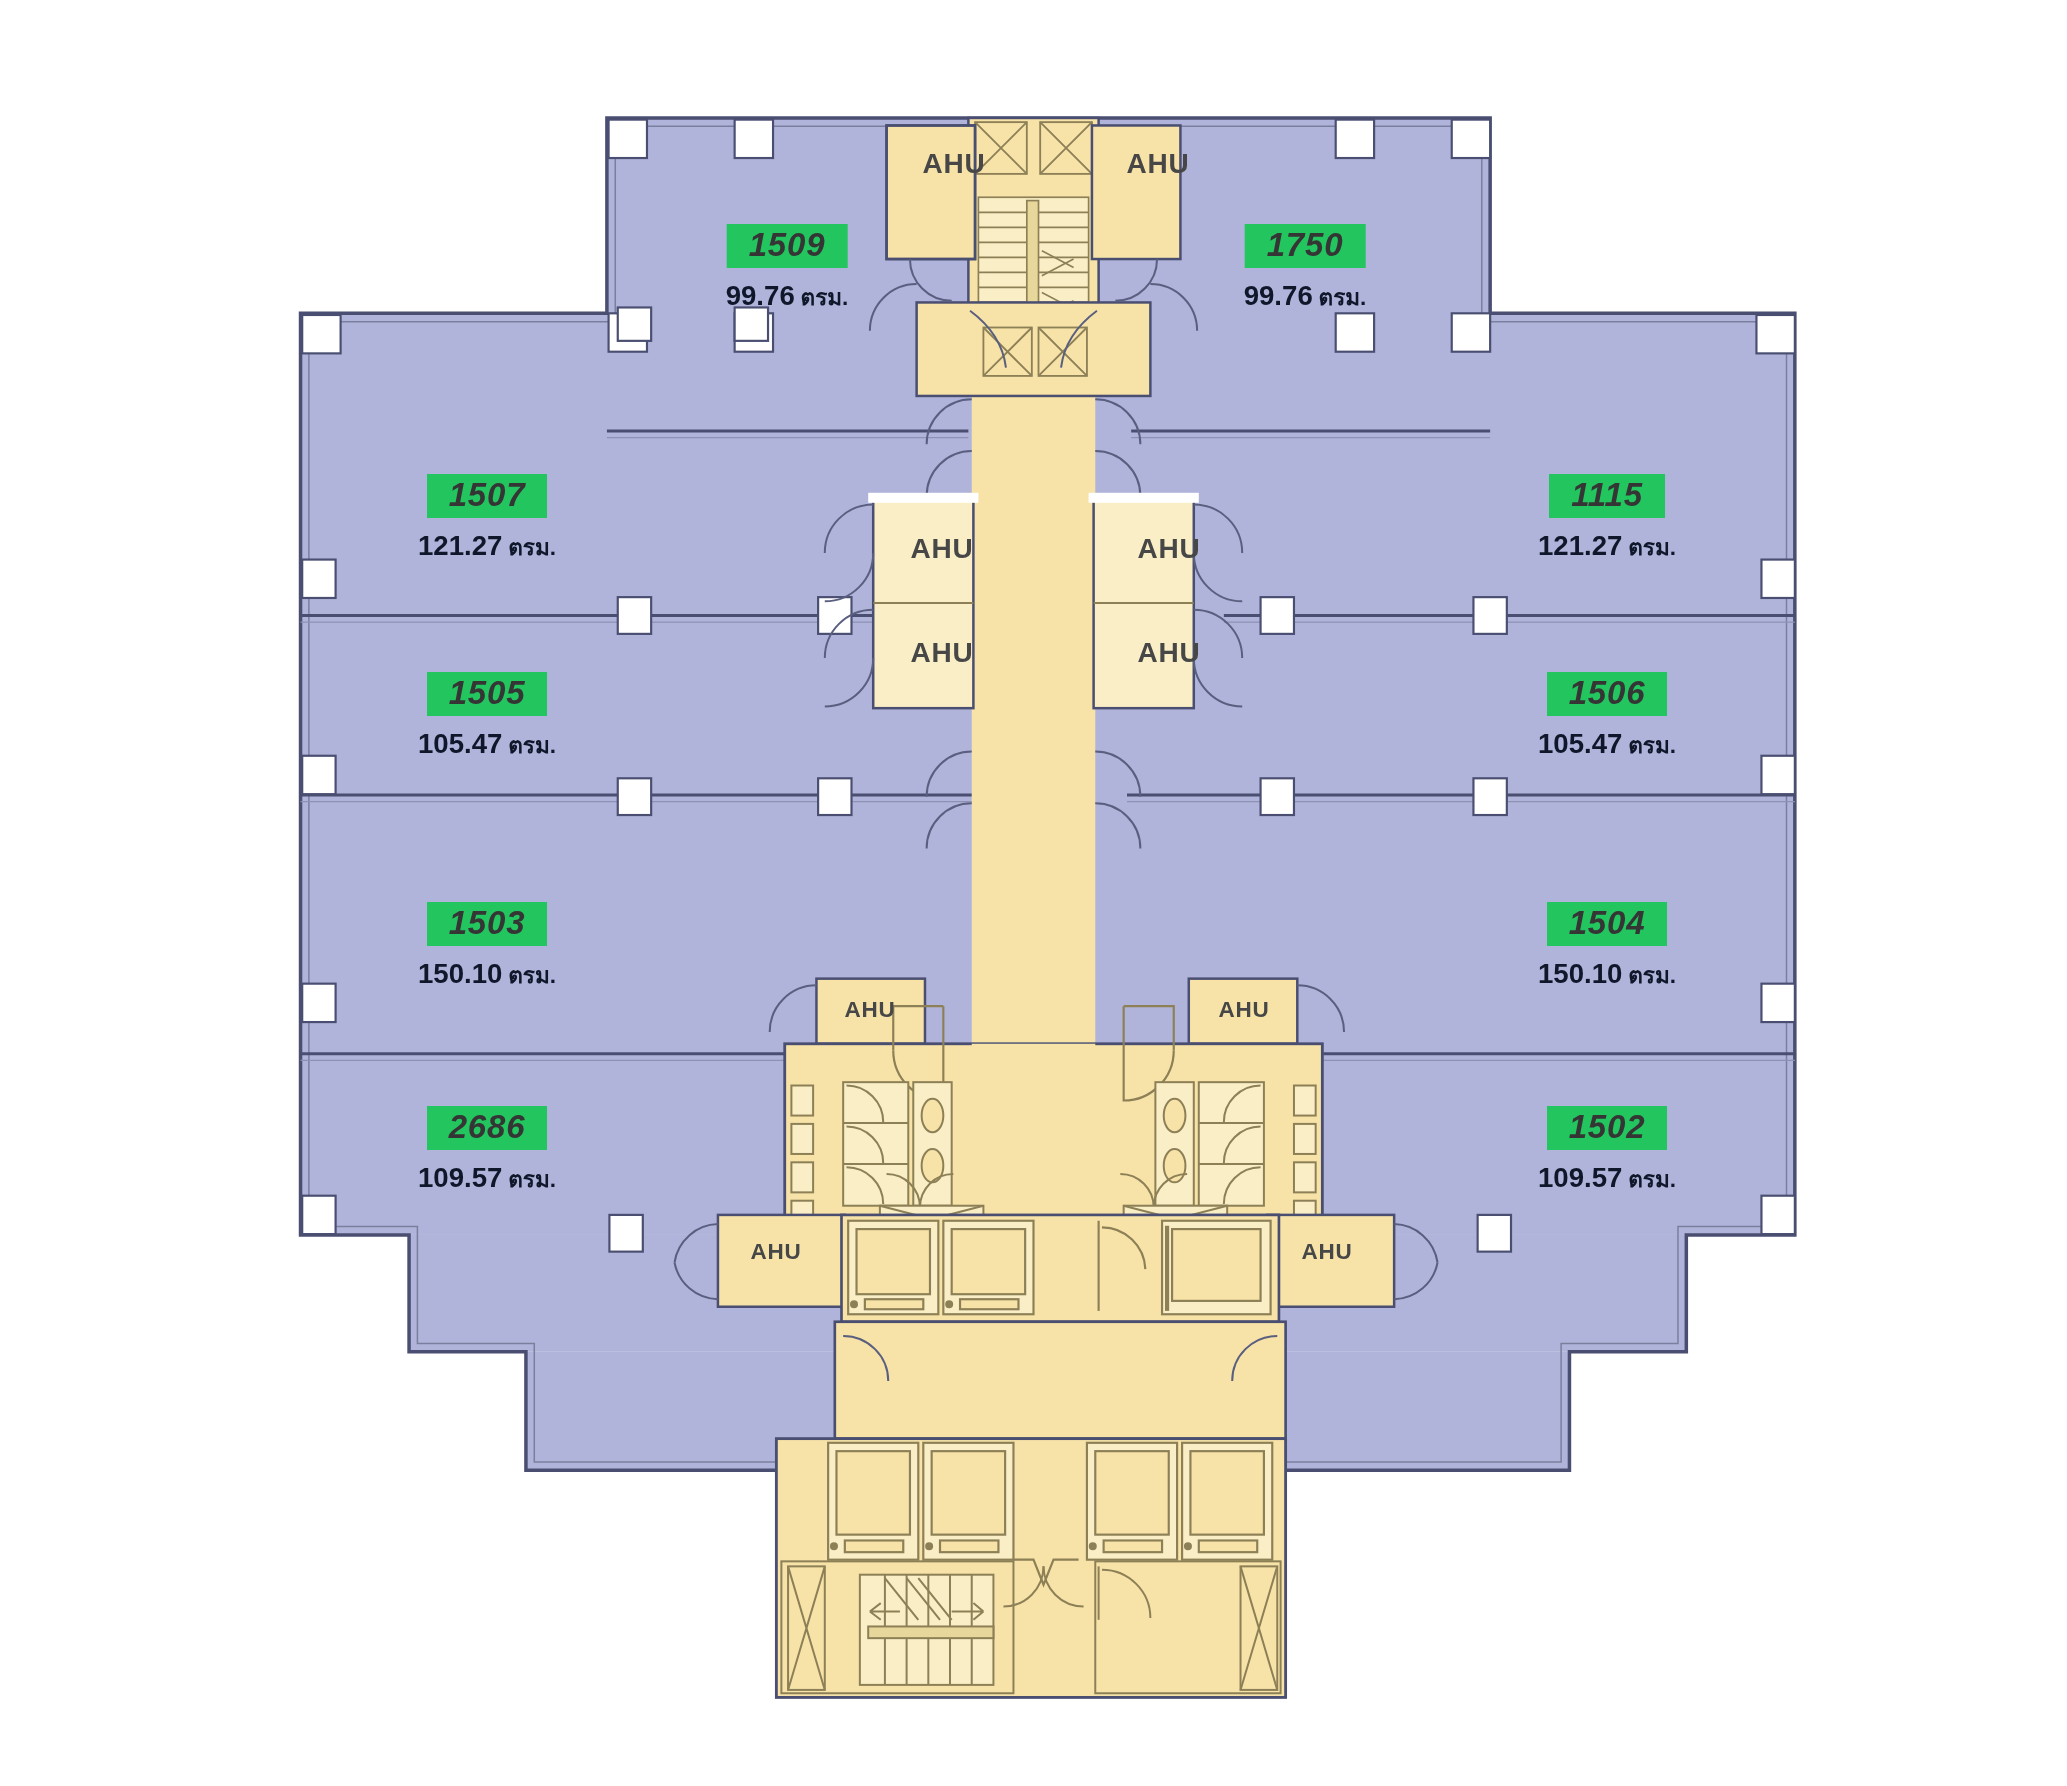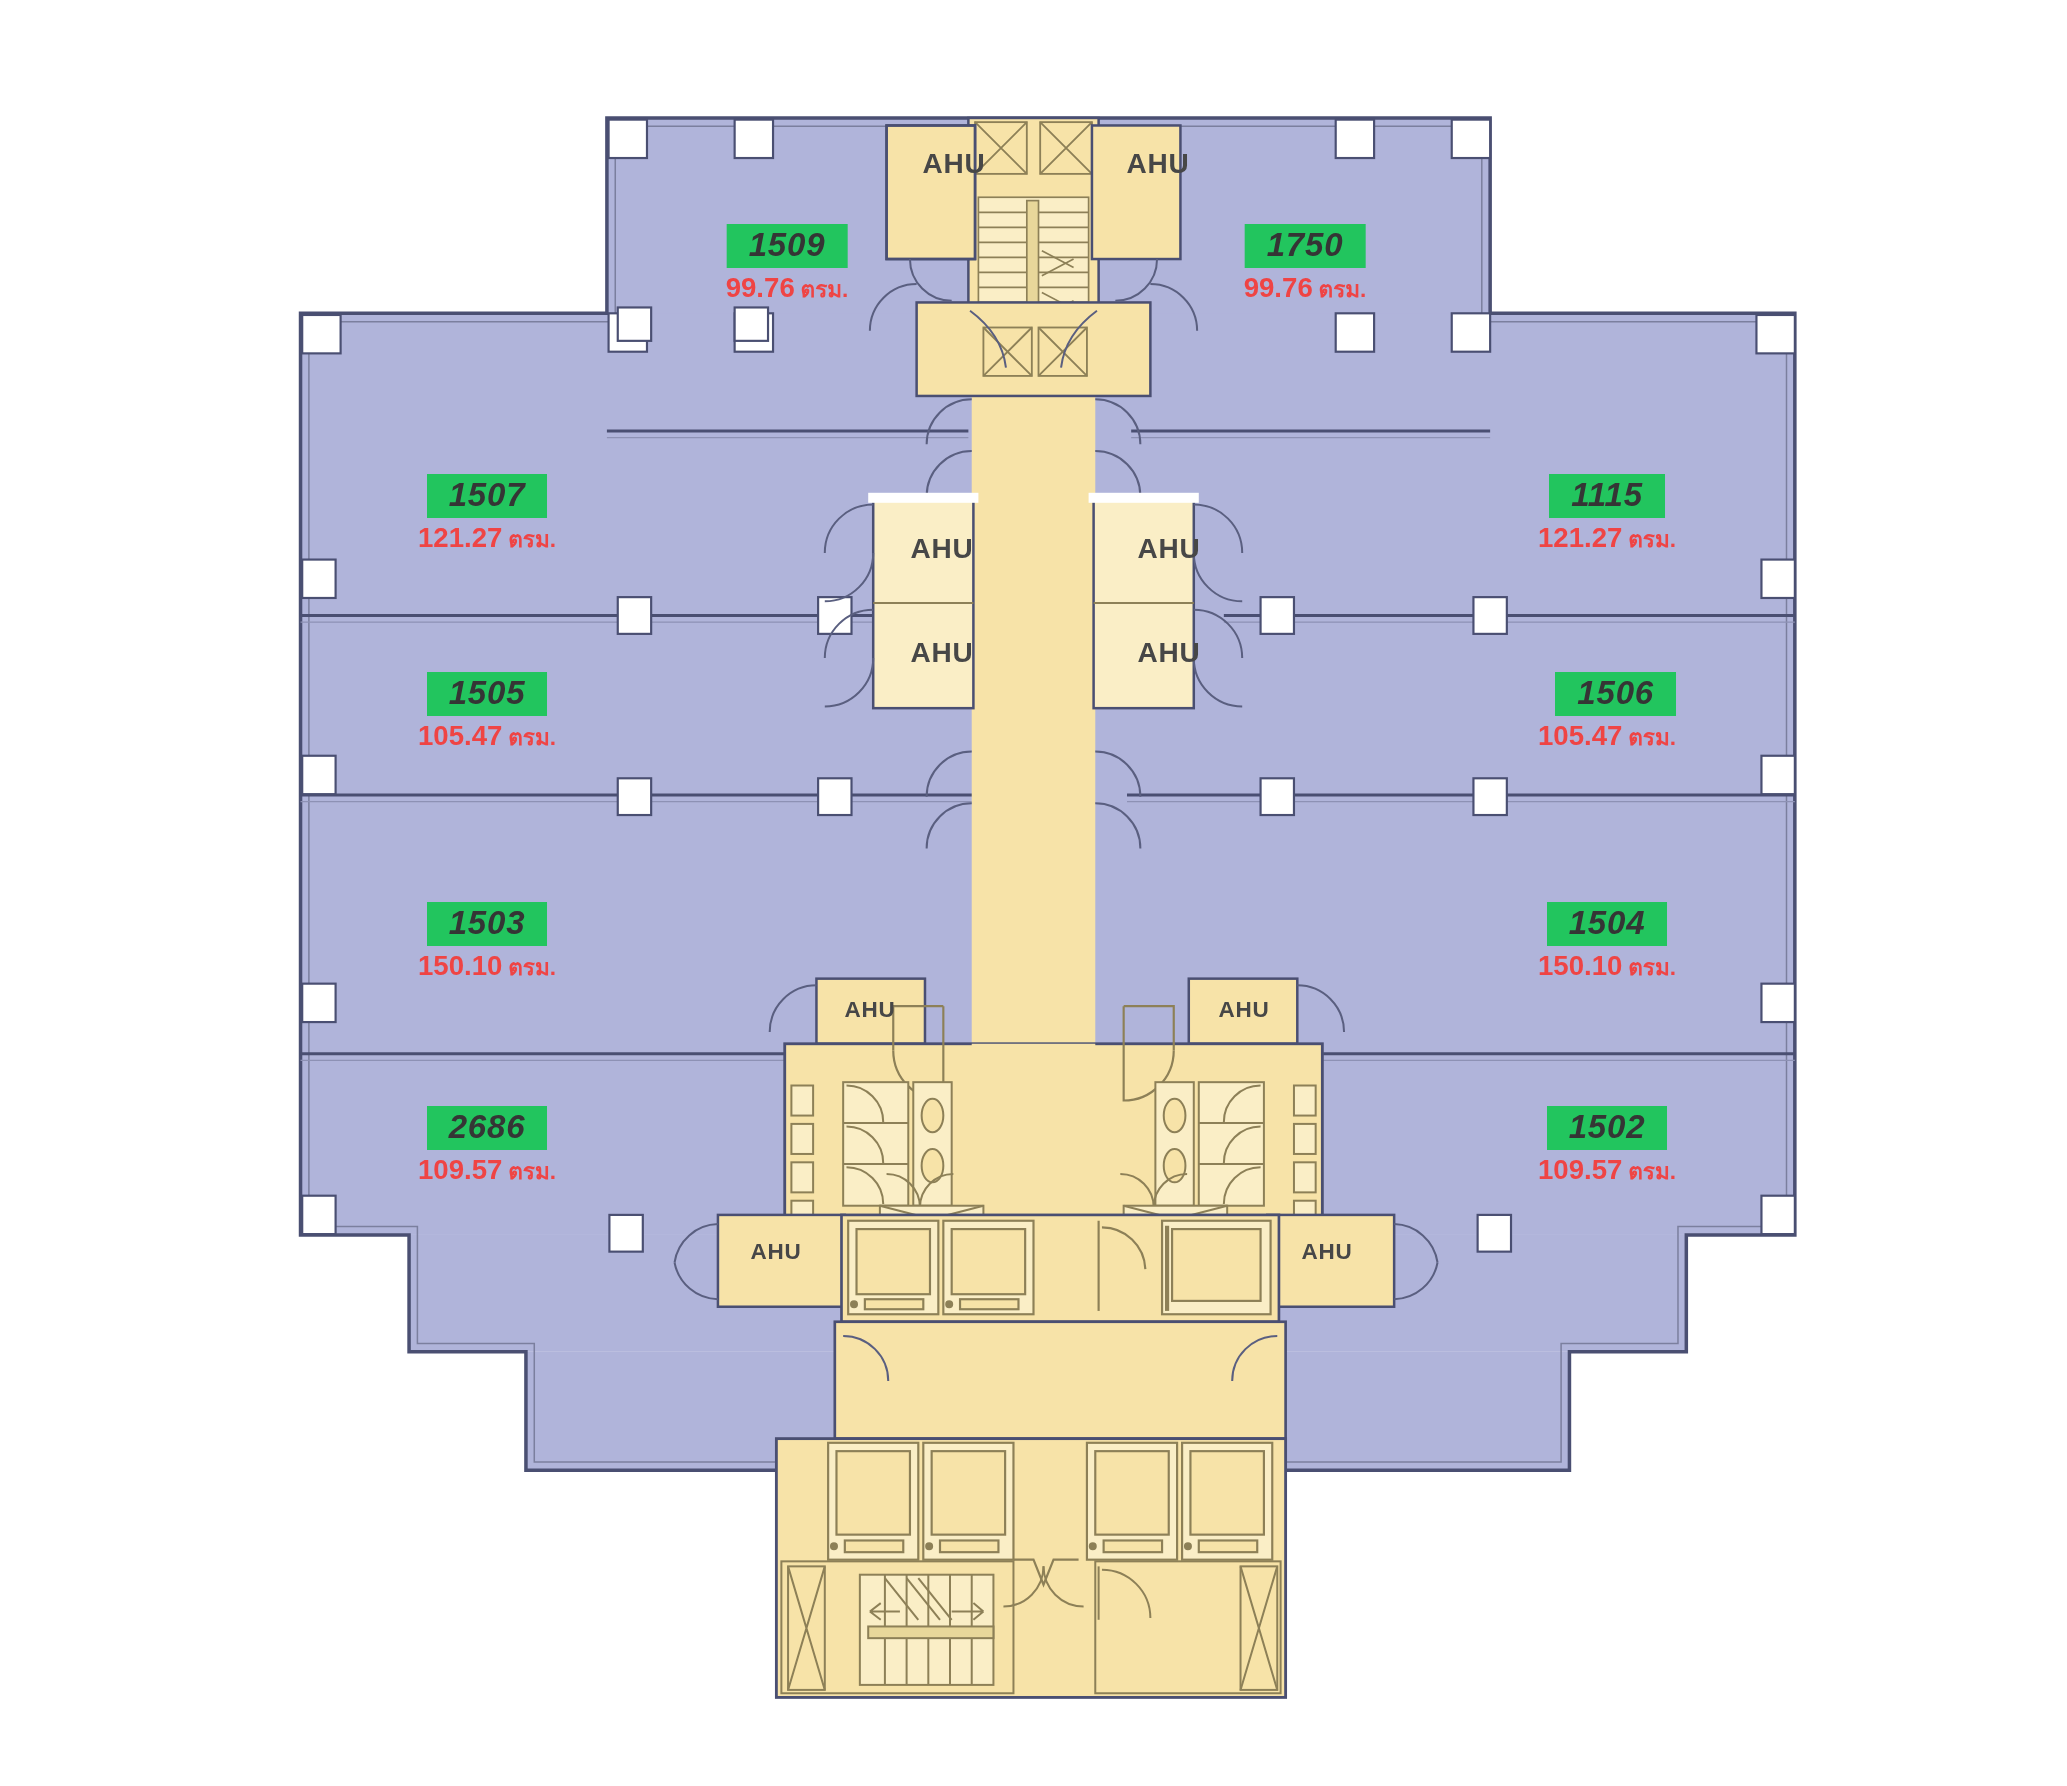--- a/index.html
+++ b/index.html
@@ -33,22 +33,22 @@
     background:#22c55e;
     color:#353535;
     font-style:italic;
     font-weight:bold;
     font-size:33px;
     letter-spacing:0.8px;
     line-height:1.02;
     padding:4.2px 22px 5.8px 22px;
   }
   .unit-area{
-    margin-top:3px;
-    color:#ef4444;
+    margin-top:11px;
+    color:#0f172a;
     font-weight:bold;
     font-size:27.6px;
     letter-spacing:0px;
     white-space:nowrap;
   }
   .unit-area .thai{
     font-size:22.5px;
     margin-left:5.8px;
     letter-spacing:0;
   }
@@ -452,21 +452,21 @@
         <div class="unit-area"><span>150.10</span><span class="thai">ตรม.</span></div>
       </div>
       <div class="unit-label" style="left: 1607px; top: 902px;">
         <div><span class="unit-num">1504</span></div>
         <div class="unit-area"><span>150.10</span><span class="thai">ตรม.</span></div>
       </div>
       <div class="unit-label" style="left: 487px; top: 672px;">
         <div><span class="unit-num">1505</span></div>
         <div class="unit-area"><span>105.47</span><span class="thai">ตรม.</span></div>
       </div>
-      <div class="unit-label" style="left: 1607px; top: 672px; text-align: right;">
+      <div class="unit-label" style="left: 1607px; top: 672px;">
         <div><span class="unit-num">1506</span></div>
         <div class="unit-area"><span>105.47</span><span class="thai">ตรม.</span></div>
       </div>
       <div class="unit-label" style="left: 487px; top: 474px;">
         <div><span class="unit-num">1507</span></div>
         <div class="unit-area"><span>121.27</span><span class="thai">ตรม.</span></div>
       </div>
       <div class="unit-label" style="left: 1607px; top: 474px;">
         <div><span class="unit-num">1115</span></div>
         <div class="unit-area"><span>121.27</span><span class="thai">ตรม.</span></div>

